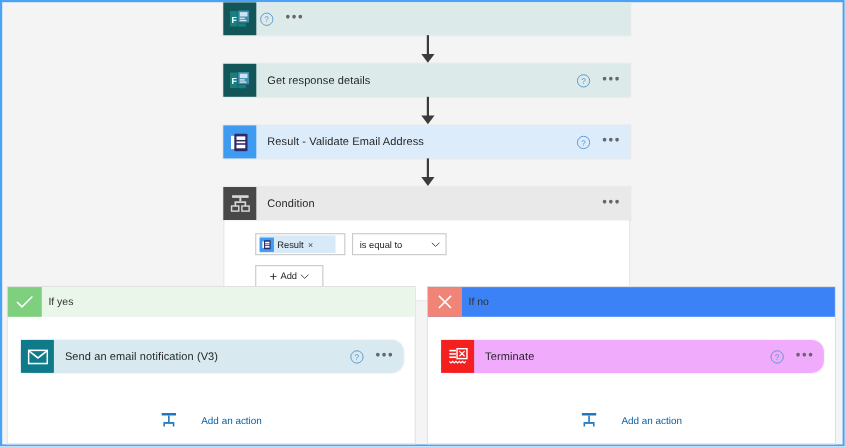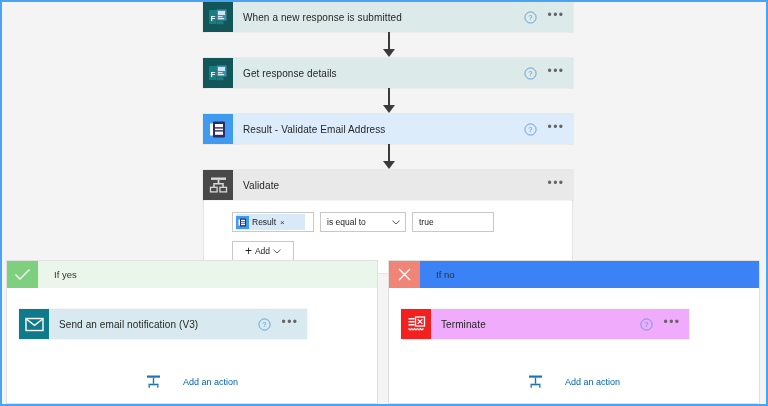--- a/index.html
+++ b/index.html
@@ -194,30 +194,30 @@
   .branch-badge {
     width: 31px; height: 27px;
     flex: 0 0 31px;
     display: flex; align-items: center; justify-content: center;
   }
   .branch-badge.yes { background: #7ed07e; }
   .branch-badge.no  { background: #f08577; }
   .branch-label {
     font-size: 9.5px;
     color: #303030;
-    padding-left: 16px;
+    padding-left: 6px;
   }
 
   .branch-node {
     position: absolute;
     top: 48px;
     left: 12px;
     width: 348px;
   }
-  .branch-node .node { width: 288px; }
+  .branch-node .node { width: 348px; border-radius: 11px; }
   .node.lightteal { background: #d8eaef; }
   .node.lightred  { background: #f0abfc; }
 
   .add-action {
     position: absolute;
     bottom: 14px;
     left: 0; right: 0;
     display: flex;
     align-items: center;
     justify-content: center;
@@ -241,21 +241,20 @@
         <svg width="18" height="16" viewBox="0 0 18 16">
           <rect x="0" y="1" width="7" height="14" fill="#17807f"></rect>
           <text x="1.4" y="11.5" font-family="Liberation Sans, sans-serif" font-size="8" font-weight="bold" fill="#ffffff">F</text>
           <rect x="7.5" y="0.5" width="10" height="11" rx="0.5" fill="#3f8fae"></rect>
           <rect x="9" y="2" width="7" height="4" fill="#cfe4ef"></rect>
           <rect x="9" y="7" width="4.5" height="1.3" fill="#cfe4ef"></rect>
           <rect x="9" y="9" width="6" height="1.3" fill="#cfe4ef"></rect>
           <rect x="7.5" y="12.2" width="7" height="3" fill="#17807f"></rect>
         </svg>
       </div>
-      <div class="node-title">When a new response is submitted</div>
       <div class="node-help">
         <svg width="13" height="13" viewBox="0 0 13 13">
           <circle cx="6.5" cy="6.5" r="5.6" fill="none" stroke="#5b9bd5" stroke-width="0.9"></circle>
           <text x="4.3" y="9.4" font-family="Liberation Sans, sans-serif" font-size="7.5" fill="#5b9bd5">?</text>
         </svg>
       </div>
       <div class="node-dots">•••</div>
     </div>
 
     <div class="connector">
@@ -320,21 +319,21 @@
         <svg width="19" height="18" viewBox="0 0 19 18">
           <rect x="2" y="1.5" width="15" height="2.4" fill="#d9d9d9"></rect>
           <rect x="8.6" y="3.9" width="1.8" height="3.2" fill="#d9d9d9"></rect>
           <rect x="4.2" y="7" width="10.6" height="1.5" fill="#d9d9d9"></rect>
           <rect x="4.2" y="8.3" width="1.5" height="3" fill="#d9d9d9"></rect>
           <rect x="13.3" y="8.3" width="1.5" height="3" fill="#d9d9d9"></rect>
           <rect x="1.5" y="11.3" width="6.6" height="4.6" fill="none" stroke="#d9d9d9" stroke-width="1.3"></rect>
           <rect x="10.9" y="11.3" width="6.6" height="4.6" fill="none" stroke="#d9d9d9" stroke-width="1.3"></rect>
         </svg>
       </div>
-      <div class="node-title">Validate</div>
+      <div class="node-title">Condition</div>
       <div class="node-dots">•••</div>
     </div>
 
     <div class="cond-body">
       <div class="cond-row">
 
         <div class="token-box">
           <div class="token-pill">
             <span class="token-ico">
               <svg width="9" height="9" viewBox="0 0 18 17">
@@ -352,21 +351,20 @@
 
         <div class="op-select">
           <span>is equal to</span>
           <span>
             <svg width="8" height="5" viewBox="0 0 8 5">
               <path d="M0.5 0.7 L4 4 L7.5 0.7" fill="none" stroke="#4a4a4a" stroke-width="0.9"></path>
             </svg>
           </span>
         </div>
 
-        <div class="val-input" placeholder="Choose a value">true</div>
       </div>
 
       <div class="add-btn">
         <span class="plus-glyph">+</span>
         <span>Add</span>
         <span>
           <svg width="8" height="5" viewBox="0 0 8 5">
             <path d="M0.5 0.7 L4 4 L7.5 0.7" fill="none" stroke="#4a4a4a" stroke-width="0.9"></path>
           </svg>
         </span>

